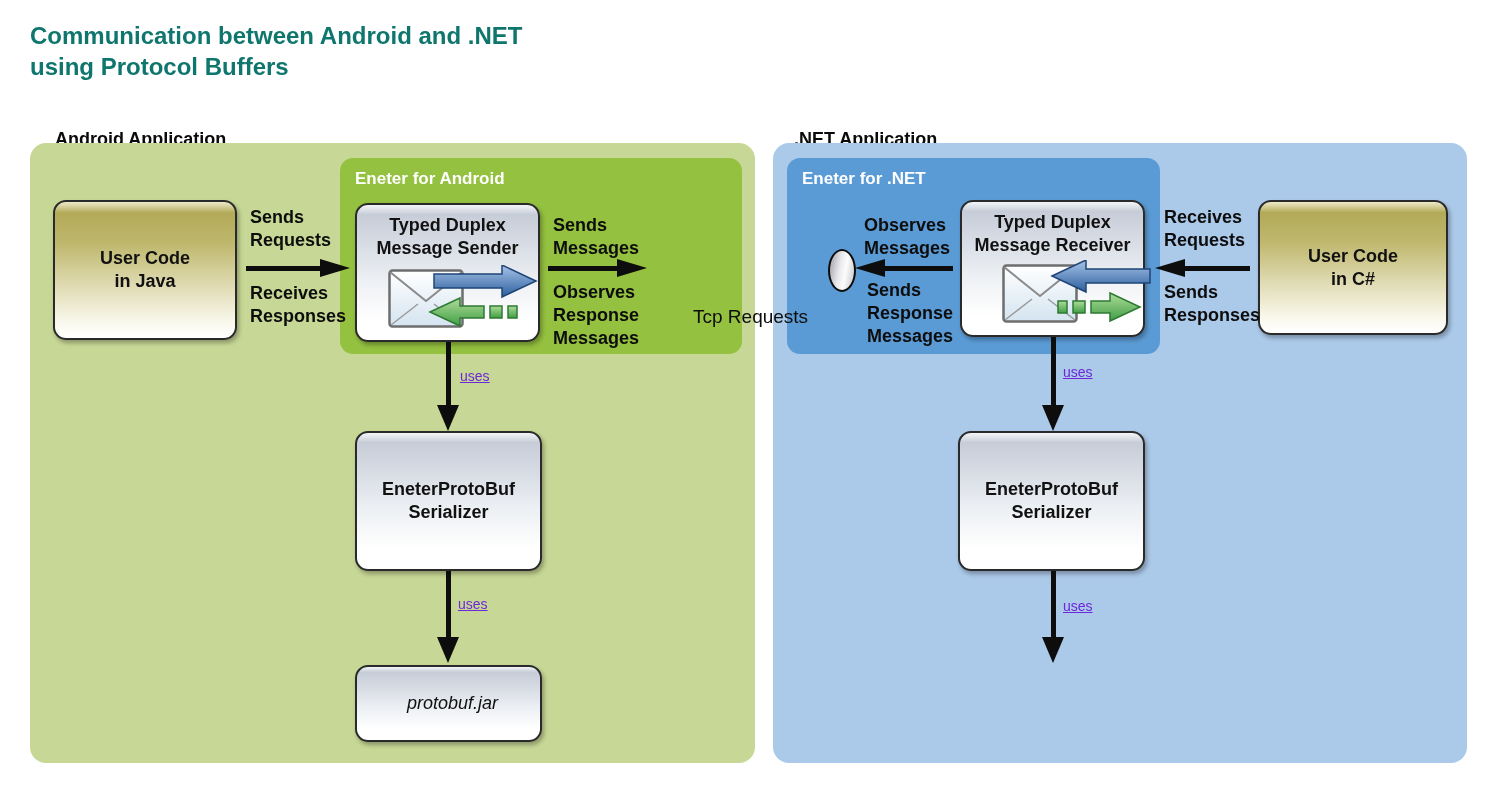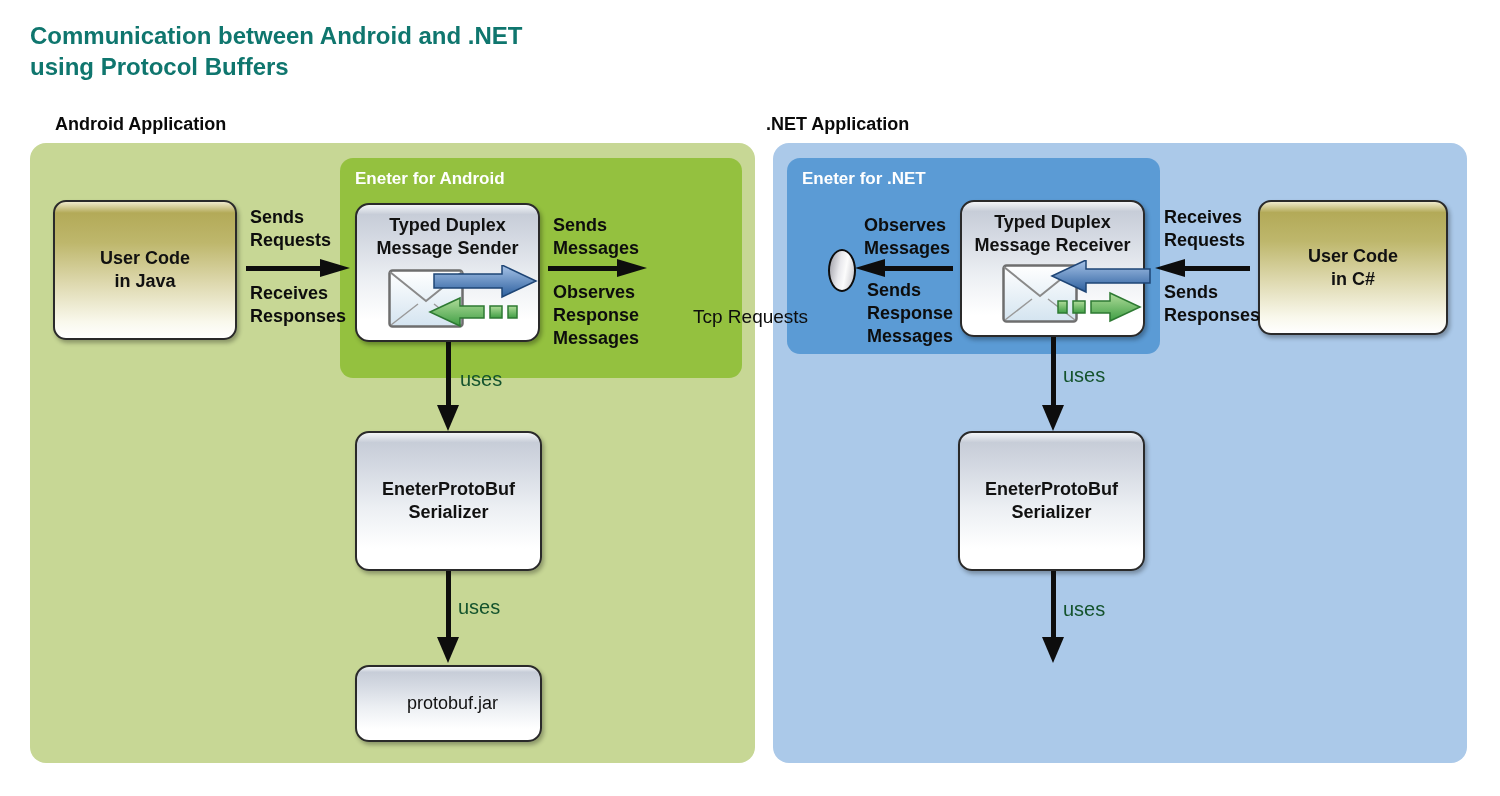--- a/index.html
+++ b/index.html
@@ -4,41 +4,41 @@
 <style>
   html,body{margin:0;padding:0;background:#ffffff;}
   .canvas{
     position:relative;width:1500px;height:796px;background:#ffffff;overflow:hidden;
     font-family:"Liberation Sans","DejaVu Sans",sans-serif;color:#111;
   }
   .pre{white-space:pre-line;font-weight:bold;}
   .abs{position:absolute;}
 
   .main-title{left:30px;top:20px;font-size:24px;line-height:31px;font-weight:bold;color:#0f766e;}
-  .section-label{font-size:18px;font-weight:bold;color:#0a0a0a;}
+  .section-label{font-size:18px;font-weight:bold;color:#0a0a0a;margin-top:15px;}
 
   .panel{border-radius:16px;}
   .panel.green{left:30px;top:143px;width:725px;height:620px;background:#c7d795;}
   .panel.blue{left:773px;top:143px;width:694px;height:620px;background:#abc9e9;}
 
   .eneter-box{border-radius:13px;}
-  .eneter-box.green{left:340px;top:158px;width:402px;height:220px;background:#94c13f;text-decoration:underline;}
+  .eneter-box.green{left:340px;top:158px;width:402px;height:196px;background:#94c13f;text-decoration:underline;}
   .eneter-box.blue{left:787px;top:158px;width:373px;height:196px;background:#5b9bd5;}
   .eneter-title{position:absolute;left:15px;top:11px;font-size:17px;font-weight:bold;color:#ffffff;}
 
   .node{
     border:2px solid #2a2a2a;border-radius:13px;box-sizing:border-box;
     box-shadow:2px 3px 4px rgba(0,0,0,0.30);
     text-align:center;font-size:18px;line-height:23px;
   }
   .node.khaki{background:linear-gradient(180deg,#efeacb 0%,#b3aa58 8%,#beb76c 30%,#ded9af 60%,#f9f8ec 88%,#ffffff 100%);}
-  .node.gray{background:linear-gradient(180deg,#f4f6f8 0%,#c7cdd8 7%,#d4d9e2 25%,#eceff3 55%,#ffffff 85%);border-radius:14px;}
+  .node.gray{background:linear-gradient(180deg,#f4f6f8 0%,#c7cdd8 7%,#d4d9e2 25%,#eceff3 55%,#ffffff 85%);}
   .node.center{display:flex;align-items:center;justify-content:center;}
   .node .toptext{padding-top:9px;}
-  .italic{padding-left:8px;}
+  .italic{font-style:italic;padding-left:8px;}
 
   .java-box{left:53px;top:200px;width:184px;height:140px;}
   .cs-box{left:1258px;top:200px;width:190px;height:135px;}
   .sender-box{left:355px;top:203px;width:185px;height:139px;}
   .receiver-box{left:960px;top:200px;width:185px;height:137px;}
   .serializer-a{left:355px;top:431px;width:187px;height:140px;}
   .serializer-n{left:958px;top:431px;width:187px;height:140px;}
   .jar-box{left:355px;top:665px;width:187px;height:77px;}
   .dll-box{left:958px;top:666px;width:187px;height:76px;}
 
@@ -63,33 +63,33 @@
     background:linear-gradient(180deg,#41749e 0%,#8fb8d4 10%,#e8f5fb 30%,#d7ebf6 45%,#a8cbe2 70%,#6f9cc0 100%);
     display:flex;align-items:center;justify-content:center;
   }
   .cyl-label{font-size:20px;color:#0d0d0d;}
   .cyl-cap{
     left:828px;top:249px;width:28px;height:43px;box-sizing:border-box;
     border:2px solid #0d0d0d;border-radius:50%;
     background:linear-gradient(100deg,#9c9ca4 0%,#e8e8ec 40%,#fcfcfc 62%,#c2c2c8 100%);
   }
   .transport-label{font-size:19px;color:#0d0d0d;}
-  .uses-label{font-size:20px;color:#14532d;}
+  .uses-label{font-size:14px;color:#6d28d9;text-decoration:underline;}
   .envelope-wrap{width:150px;height:66px;}
 </style>
 </head>
 <body>
 
 <div class="canvas">
 
   <div class="abs main-title pre">Communication between Android and .NET
 using Protocol Buffers</div>
 
   <div class="abs section-label" style="left:55px;top:114px;">Android Application</div>
-  <div class="abs section-label" style="left:766px;top:114px;">.NET Application</div>
+  <div class="abs section-label" style="left:794px;top:114px;">.NET Application</div>
 
   <div class="abs panel green"></div>
   <div class="abs panel blue"></div>
 
   <div class="abs eneter-box green">
     <div class="eneter-title">Eneter for Android</div>
   </div>
   <div class="abs eneter-box blue">
     <div class="eneter-title">Eneter for .NET</div>
   </div>

